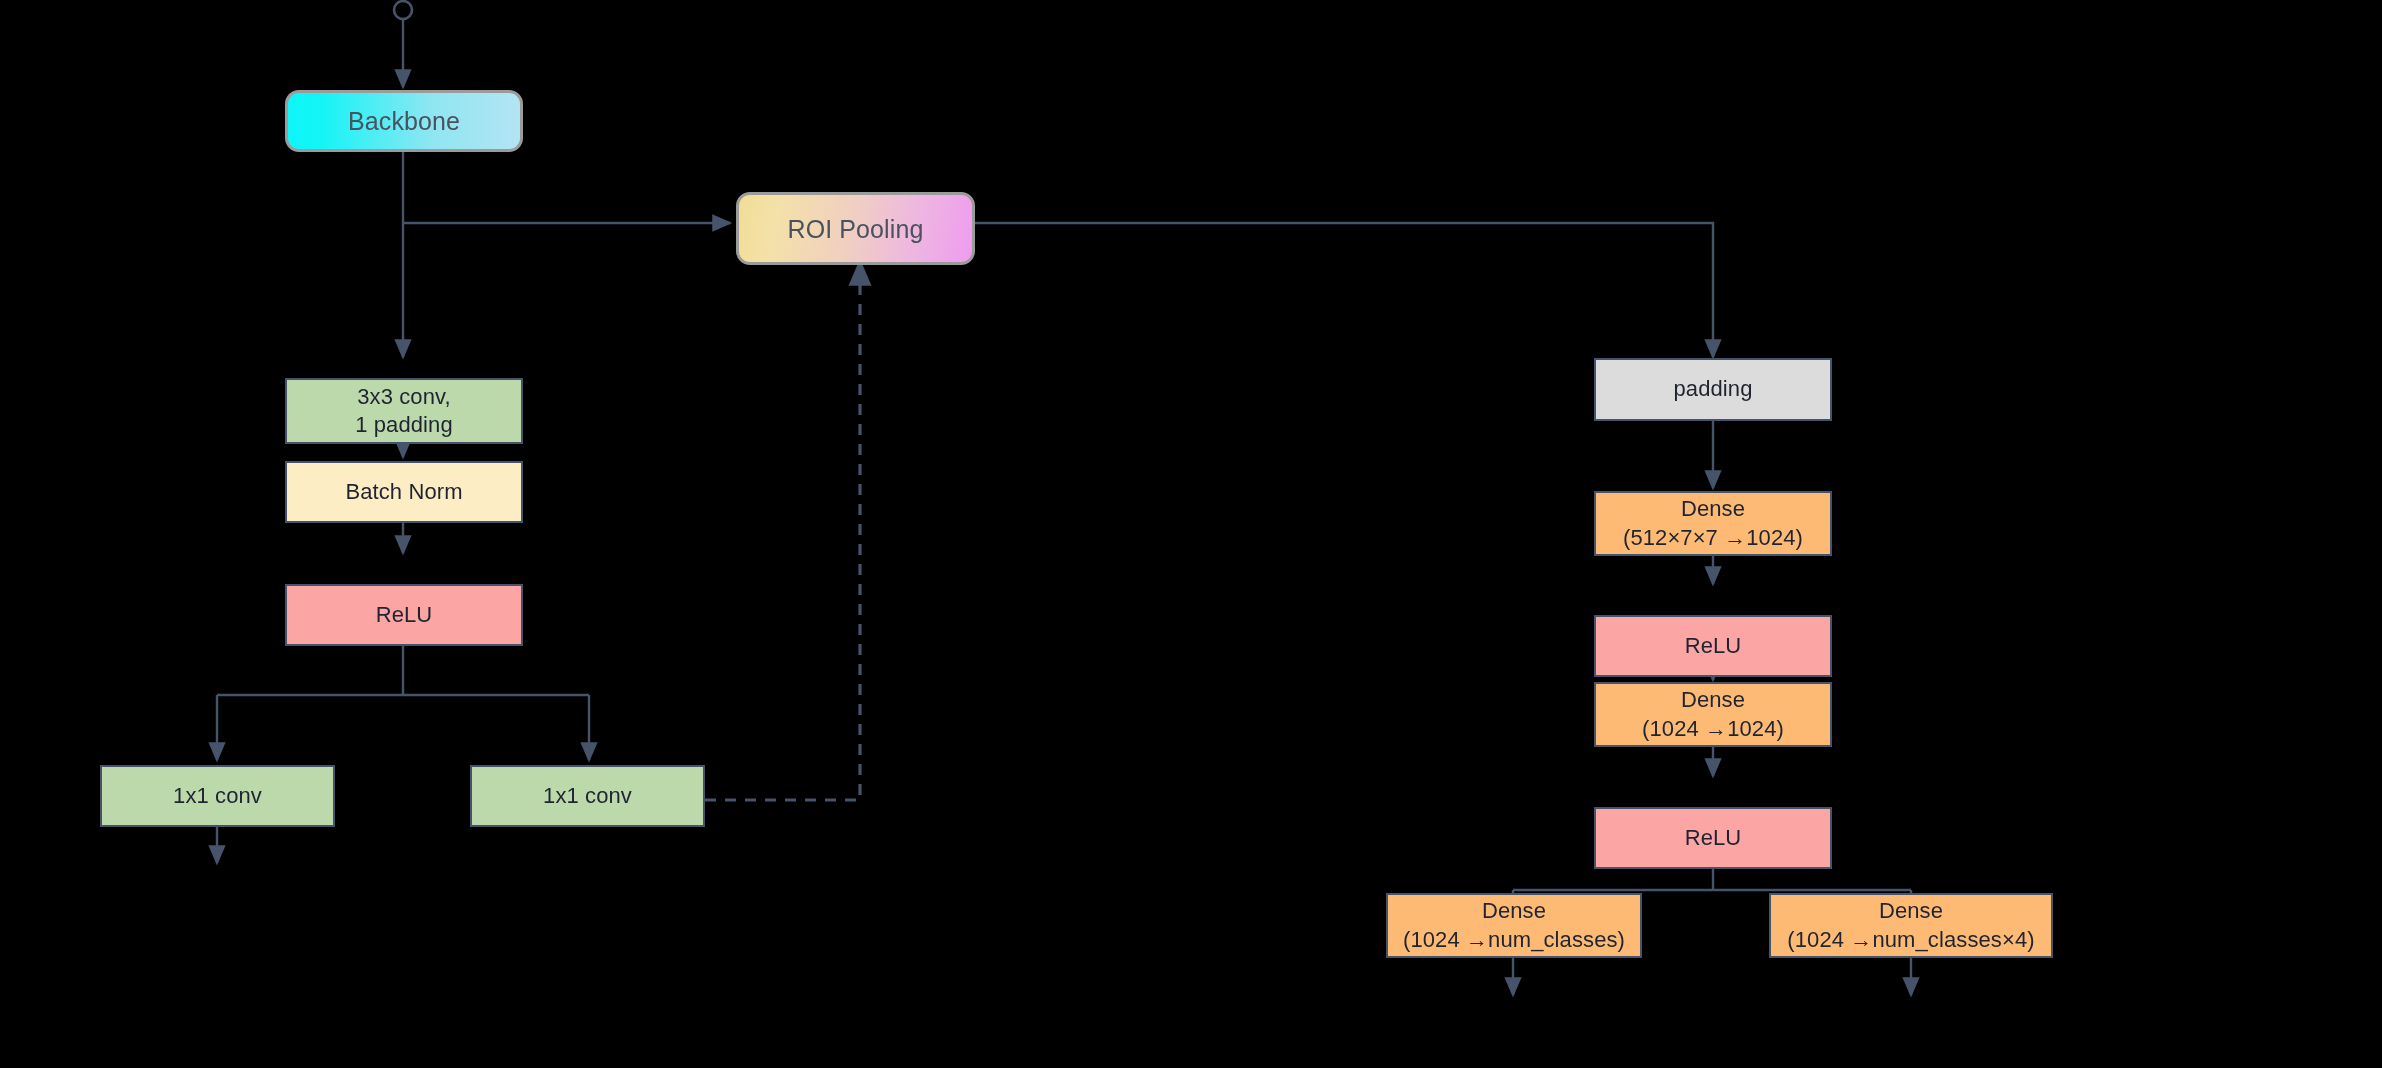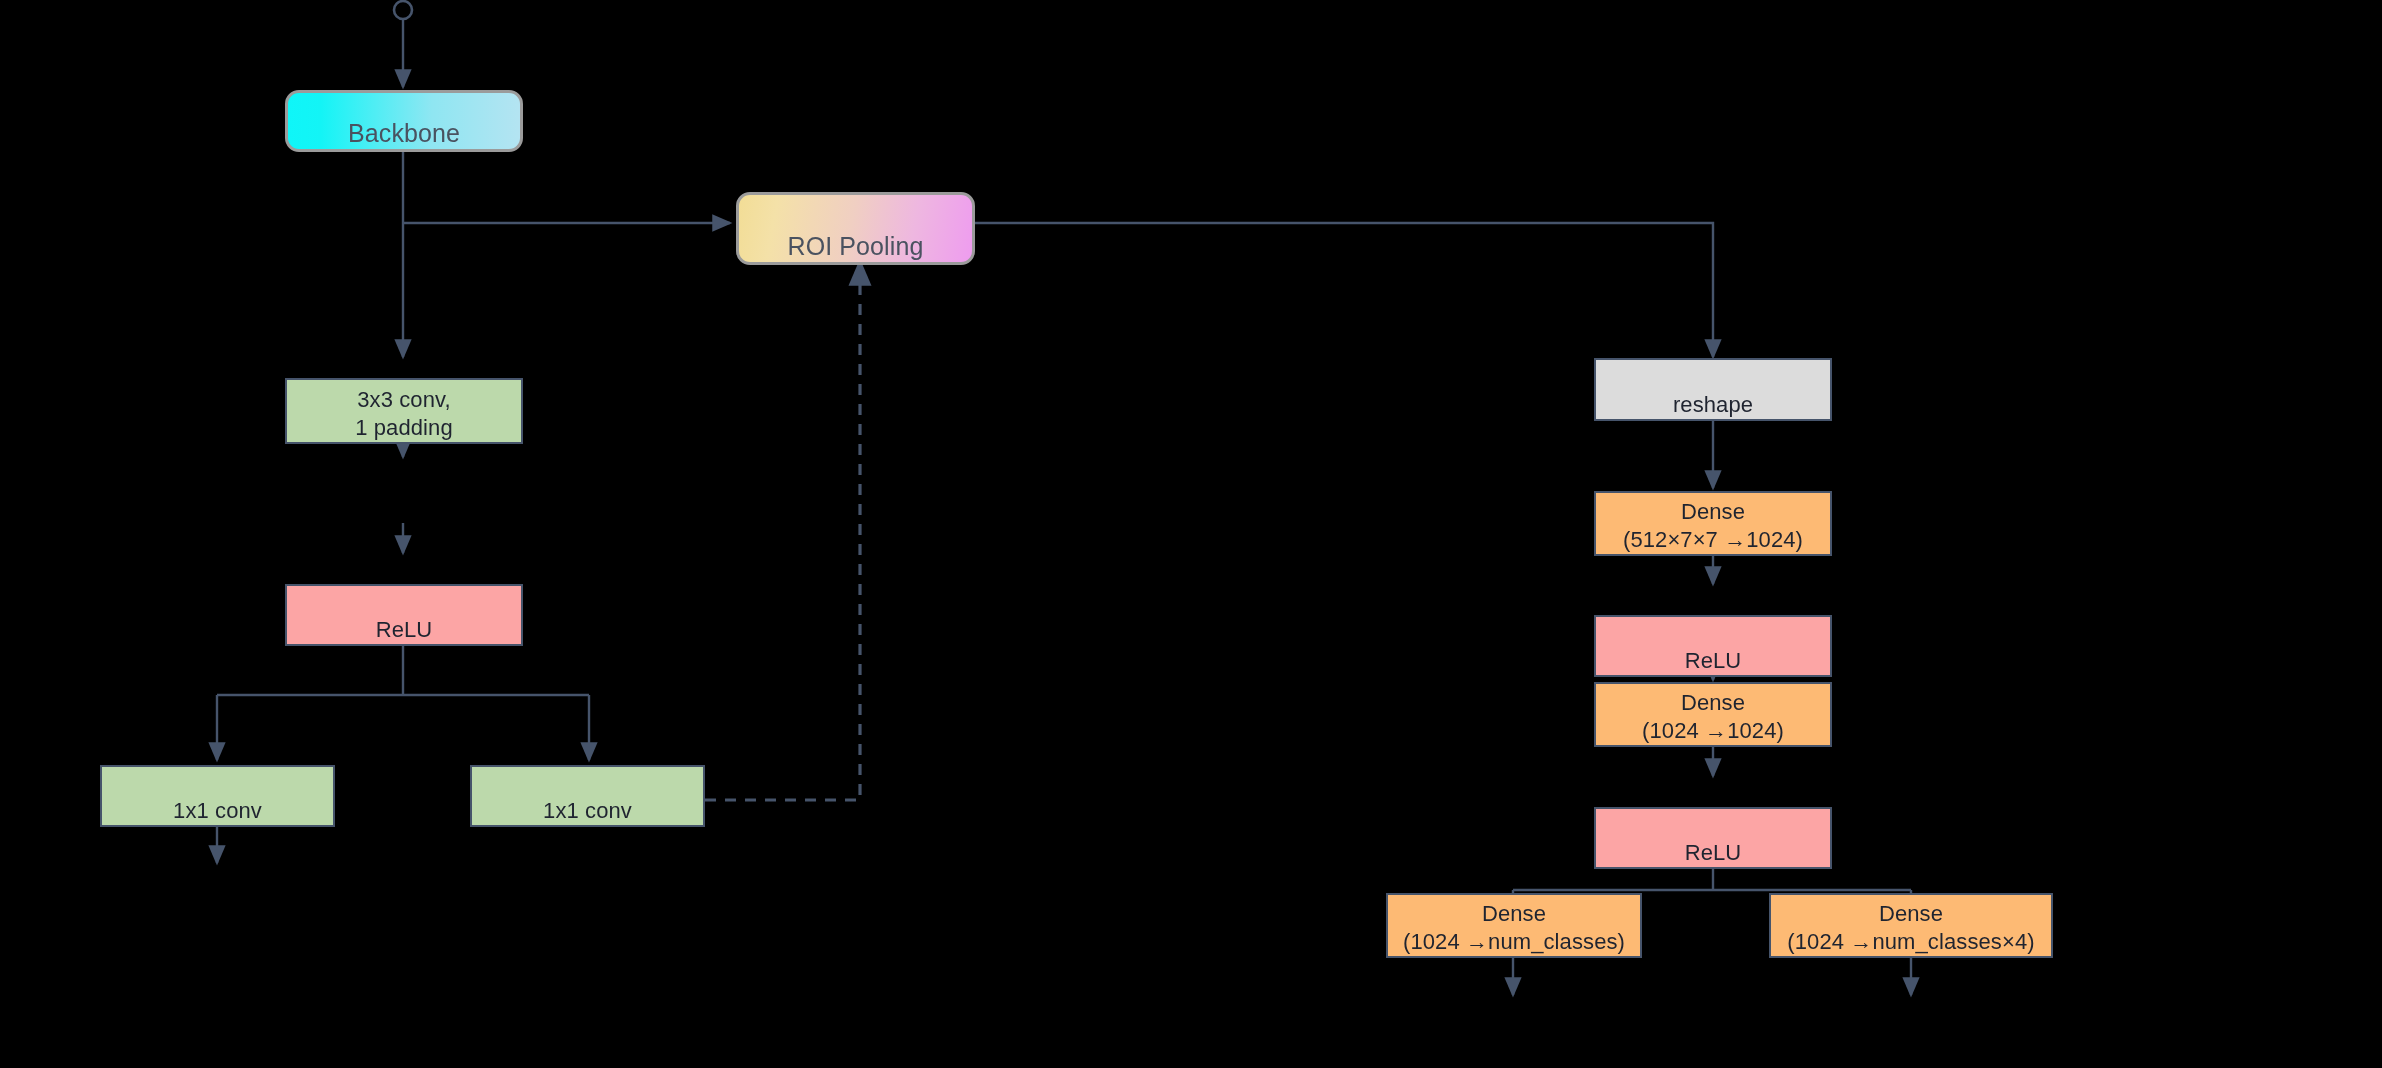--- a/index.html
+++ b/index.html
@@ -22,21 +22,21 @@
     left: 0;
     top: 0;
     width: 2382px;
     height: 1068px;
     pointer-events: none;
   }
   .node {
     position: absolute;
     box-sizing: border-box;
     display: flex;
-    align-items: flex-end;
+    align-items: center;
     justify-content: center;
     text-align: center;
     color: #1f2430;
     font-size: 22px;
     line-height: 1.28;
     border: 2px solid #46546b;
     white-space: pre-line;
     letter-spacing: 0.1px;
   }
   .node.rounded {
@@ -123,35 +123,38 @@
 
   <div class="node rounded n-roi" style="left:736px; top:192px; width:239px; height:73px;">
     <span>ROI Pooling</span>
   </div>
 
   <div class="node n-green" style="left:285px; top:378px; width:238px; height:66px;">
     <span>3x3 conv,
 1 padding</span>
   </div>
 
+  <div class="node n-cream" style="left:285px; top:461px; width:238px; height:62px;">
+    <span>Batch Norm</span>
+  </div>
 
   <div class="node n-pink" style="left:285px; top:556px; width:238px; height:62px;">
     <span>ReLU</span>
   </div>
 
   <div class="node n-green" style="left:100px; top:765px; width:235px; height:62px;">
     <span>1x1 conv</span>
   </div>
 
   <div class="node n-green" style="left:470px; top:765px; width:235px; height:62px;">
     <span>1x1 conv</span>
   </div>
 
   <div class="node n-gray" style="left:1594px; top:358px; width:238px; height:63px;">
-    <span>reshape</span>
+    <span>padding</span>
   </div>
 
   <div class="node n-blue" style="left:1594px; top:491px; width:238px; height:65px;">
     <span>Dense
 (512×7×7 →1024)</span>
   </div>
 
   <div class="node n-pink" style="left:1594px; top:587px; width:238px; height:62px;">
     <span>ReLU</span>
   </div>

